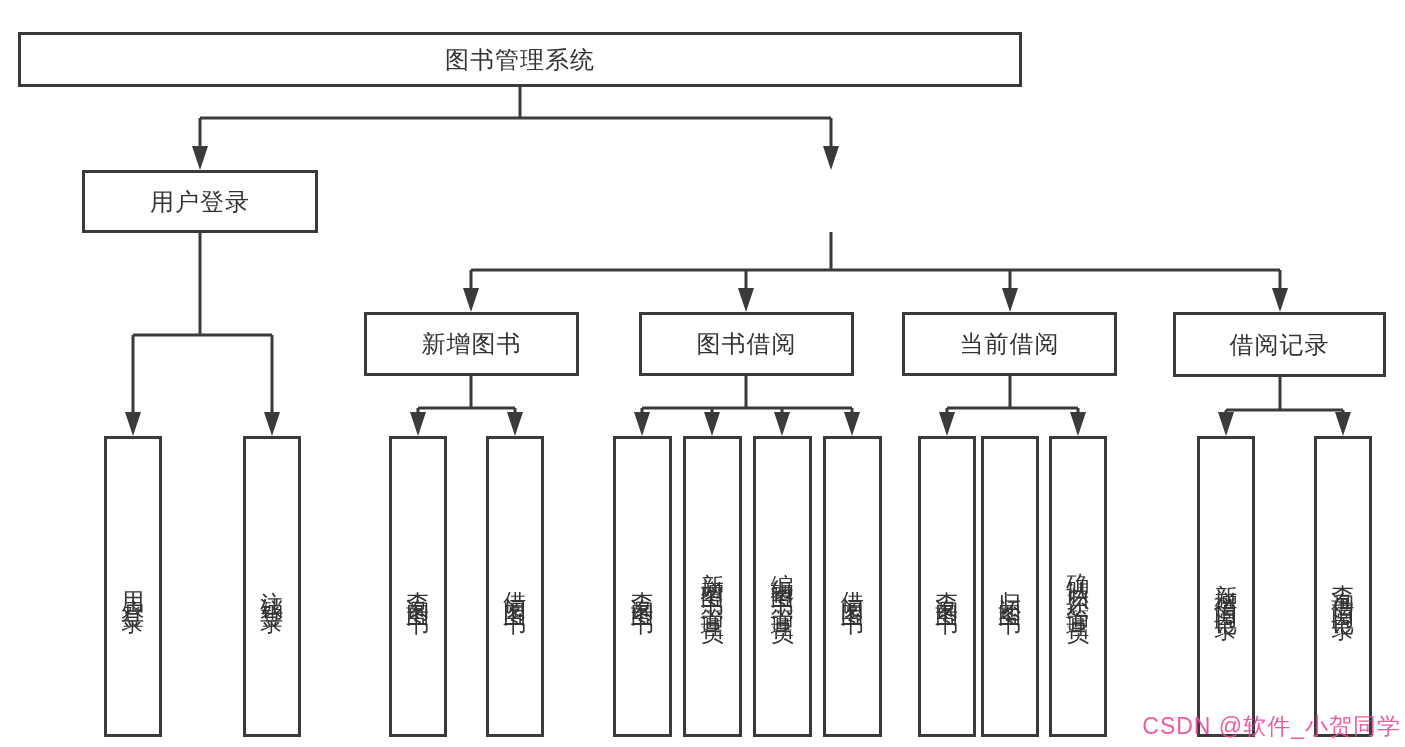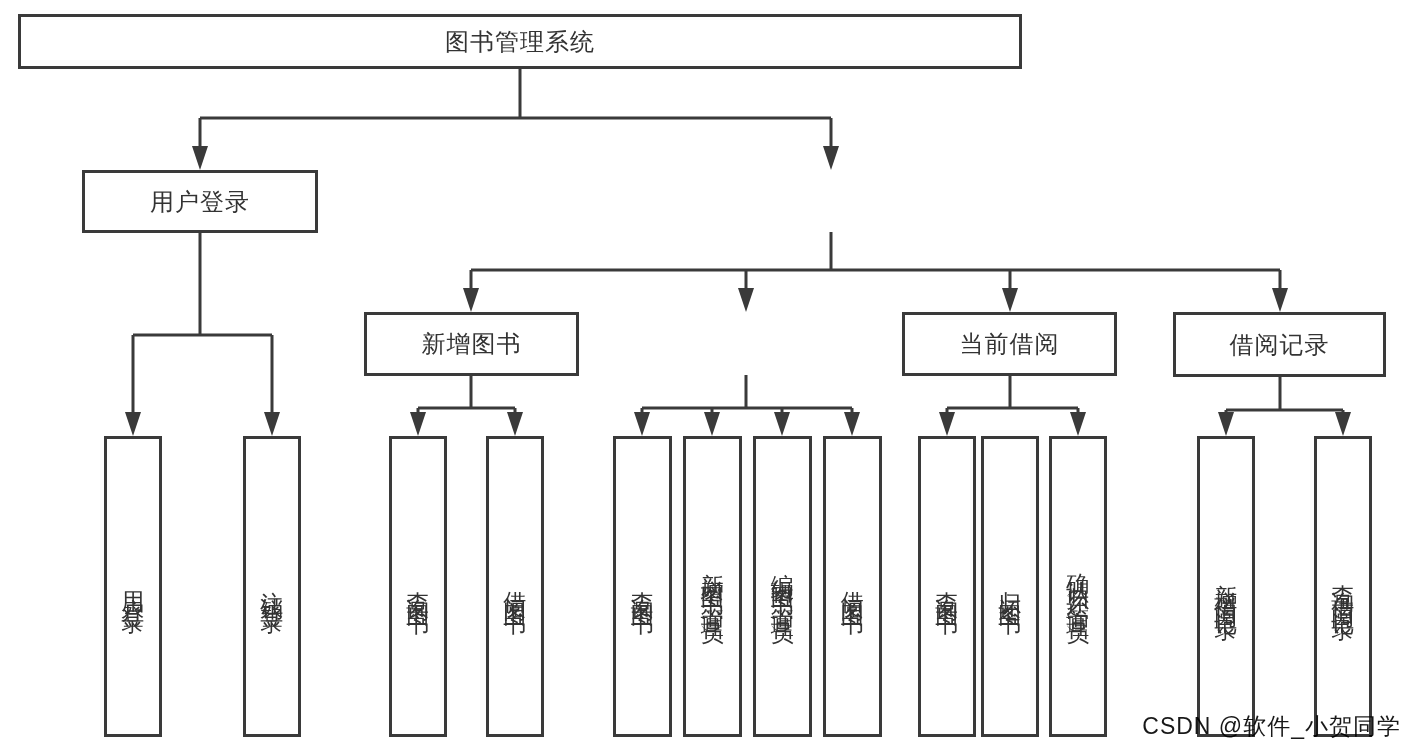--- a/index.html
+++ b/index.html
@@ -45,21 +45,21 @@
     line-height: 1.15;
     white-space: nowrap;
   }
   #watermark {
     position: absolute;
     right: 4px;
     bottom: 5px;
     z-index: 3;
     font-size: 23px;
     letter-spacing: 1px;
-    color: #000000;
+    color: #ec4899;
     opacity: 0.9;
     white-space: nowrap;
   }
 </style>
 </head>
 <body>
 
 <div id="canvas">
 
   <svg id="connectors" width="1405" height="747" viewBox="0 0 1405 747">
@@ -87,30 +87,33 @@
       <polygon points="704,412 720,412 712,436"></polygon>
       <polygon points="774,412 790,412 782,436"></polygon>
       <polygon points="844,412 860,412 852,436"></polygon>
       <polygon points="939,412 955,412 947,436"></polygon>
       <polygon points="1070,412 1086,412 1078,436"></polygon>
       <polygon points="1218,412 1234,412 1226,436"></polygon>
       <polygon points="1335,412 1351,412 1343,436"></polygon>
     </g>
   </svg>
 
-  <div class="box h" style="left:18px; top:14px; width:1004px; height:55px;">
+  <div class="box h" style="left:18px; top:32px; width:1004px; height:55px;">
     <span>图书管理系统</span>
   </div>
 
   <div class="box h" style="left:82px; top:170px; width:236px; height:63px;">
     <span>用户登录</span>
   </div>
 
   <div class="box h" style="left:364px; top:312px; width:215px; height:64px;">
     <span>新增图书</span>
+  </div>
+  <div class="box h" style="left:639px; top:312px; width:215px; height:64px;">
+    <span>图书借阅</span>
   </div>
   <div class="box h" style="left:902px; top:312px; width:215px; height:64px;">
     <span>当前借阅</span>
   </div>
   <div class="box h" style="left:1173px; top:312px; width:213px; height:65px;">
     <span>借阅记录</span>
   </div>
 
   <div class="box v" style="left:104px; top:436px; width:58px; height:301px;">
     <span>用户登录</span>

